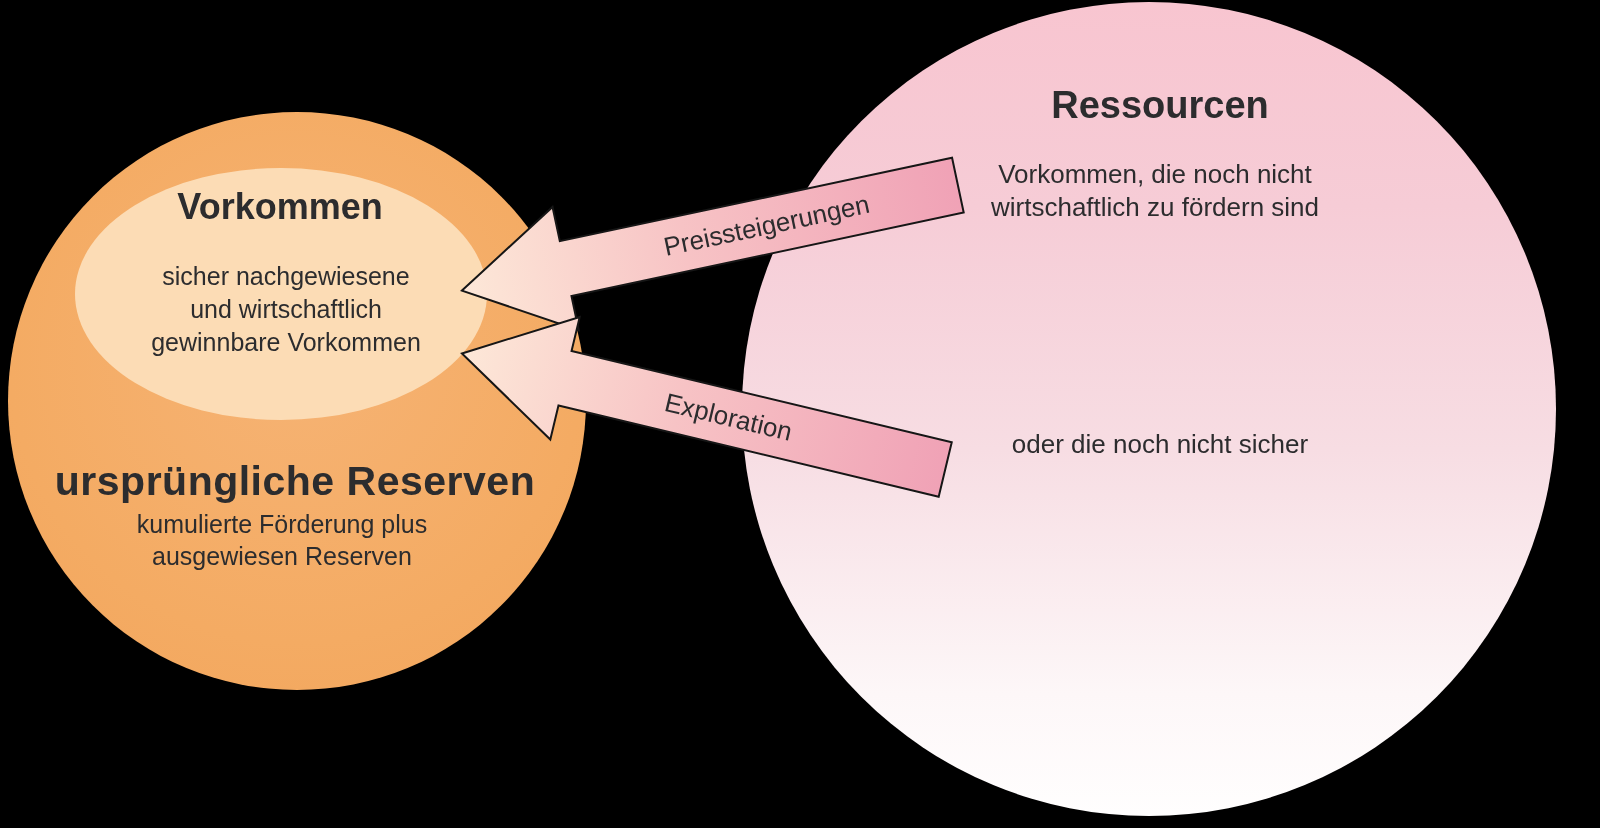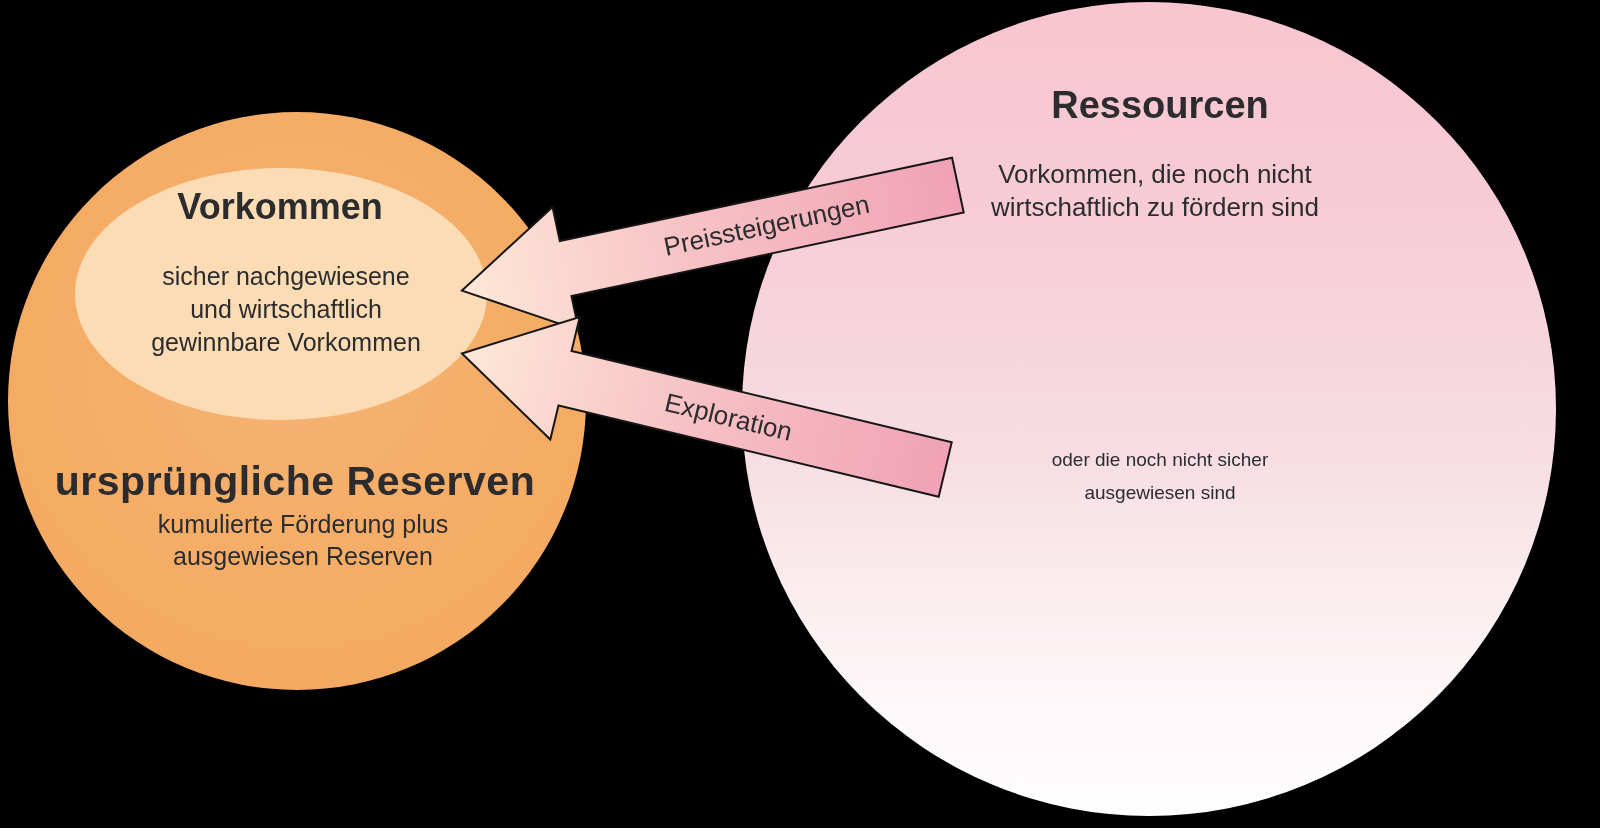--- a/index.html
+++ b/index.html
@@ -59,34 +59,34 @@
   .reserven-body {
     left: 78px; top: 260px; width: 416px;
     font-size: 25px; line-height: 33px;
   }
   .urspr-title {
     left: 20px; top: 458px; width: 550px;
     font-size: 41px; font-weight: bold;
     letter-spacing: 0.5px;
   }
   .urspr-sub {
-    left: 53px; top: 508px; width: 500px;
+    left: 32px; top: 508px; width: 500px;
     font-size: 25px; line-height: 32px;
   }
   .ressourcen-title {
     left: 940px; top: 84px; width: 440px;
     font-size: 38px; font-weight: bold;
   }
   .ressourcen-top-text {
     left: 905px; top: 158px; width: 500px;
     font-size: 26px; line-height: 33px;
   }
   .ressourcen-bottom-text {
-    left: 910px; top: 443px; width: 500px;
-    font-size: 19px; line-height: 33px;
+    left: 910px; top: 428px; width: 500px;
+    font-size: 26px; line-height: 33px;
   }
 
   
   .arrow {
     position: absolute;
     transform-origin: 0 50%;
     z-index: 5;
   }
   .arrow svg {
     display: block;
@@ -142,21 +142,20 @@
 
   <div class="txt ressourcen-top-text">
     <div>Vorkommen, die noch nicht</div>
     <div>wirtschaftlich zu fördern sind</div>
   </div>
 
   <div class="txt ressourcen-title">Ressourcen</div>
 
   <div class="txt ressourcen-bottom-text">
     <div>oder die noch nicht sicher</div>
-    <div>ausgewiesen sind</div>
   </div>
 
   <div class="arrow arrow-upper">
     <svg viewBox="0 0 512 132" preserveAspectRatio="none" aria-hidden="true">
       <defs>
         <linearGradient id="gradUp" x1="0" y1="0" x2="1" y2="0">
           <stop offset="0" stop-color="#fde8d8"></stop>
           <stop offset="0.45" stop-color="#f7c3c5"></stop>
           <stop offset="1" stop-color="#f0a2b6"></stop>
         </linearGradient>

